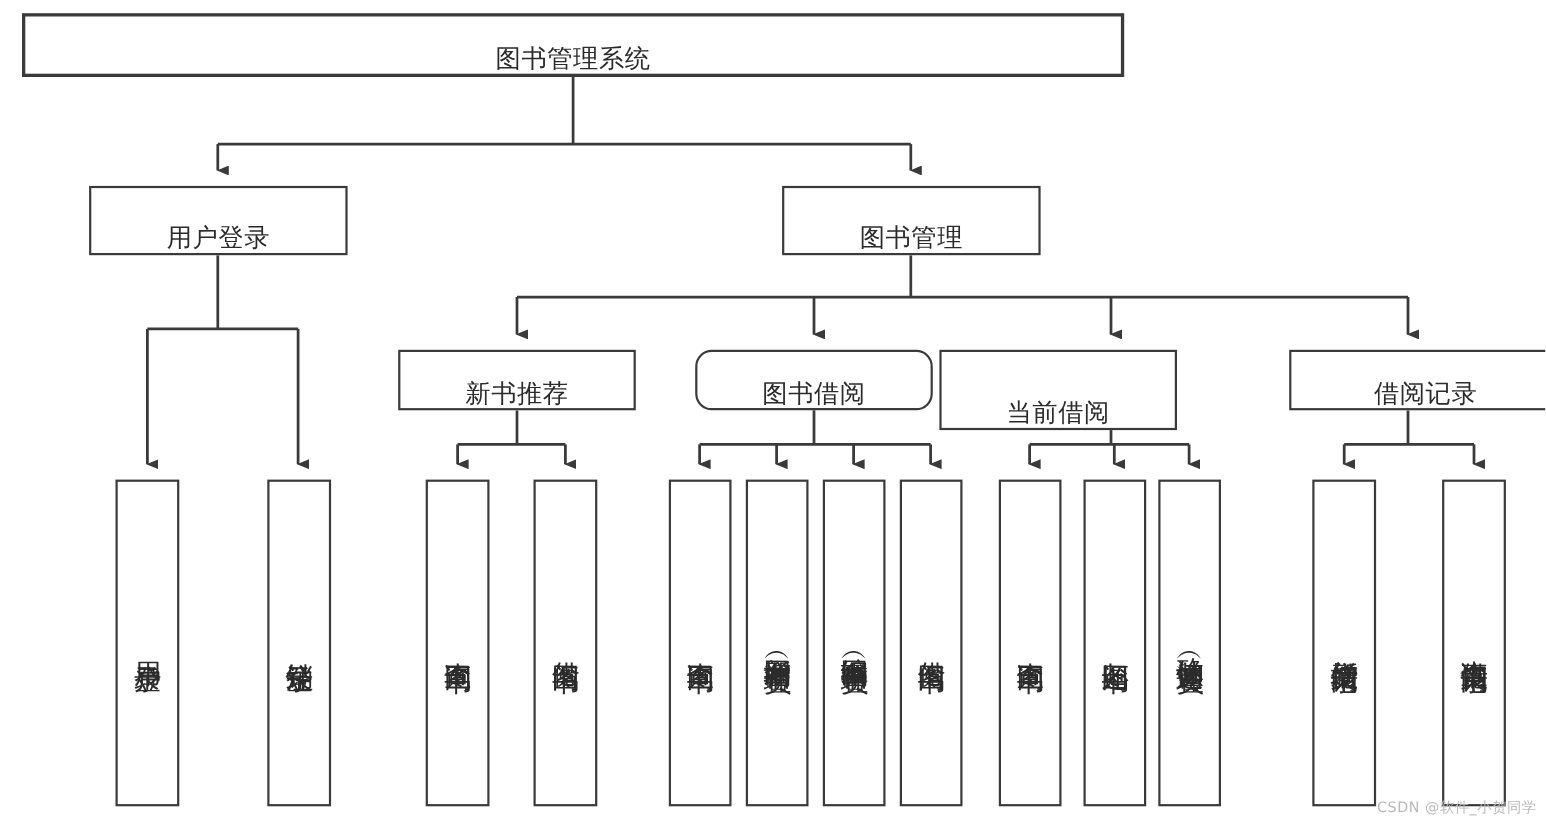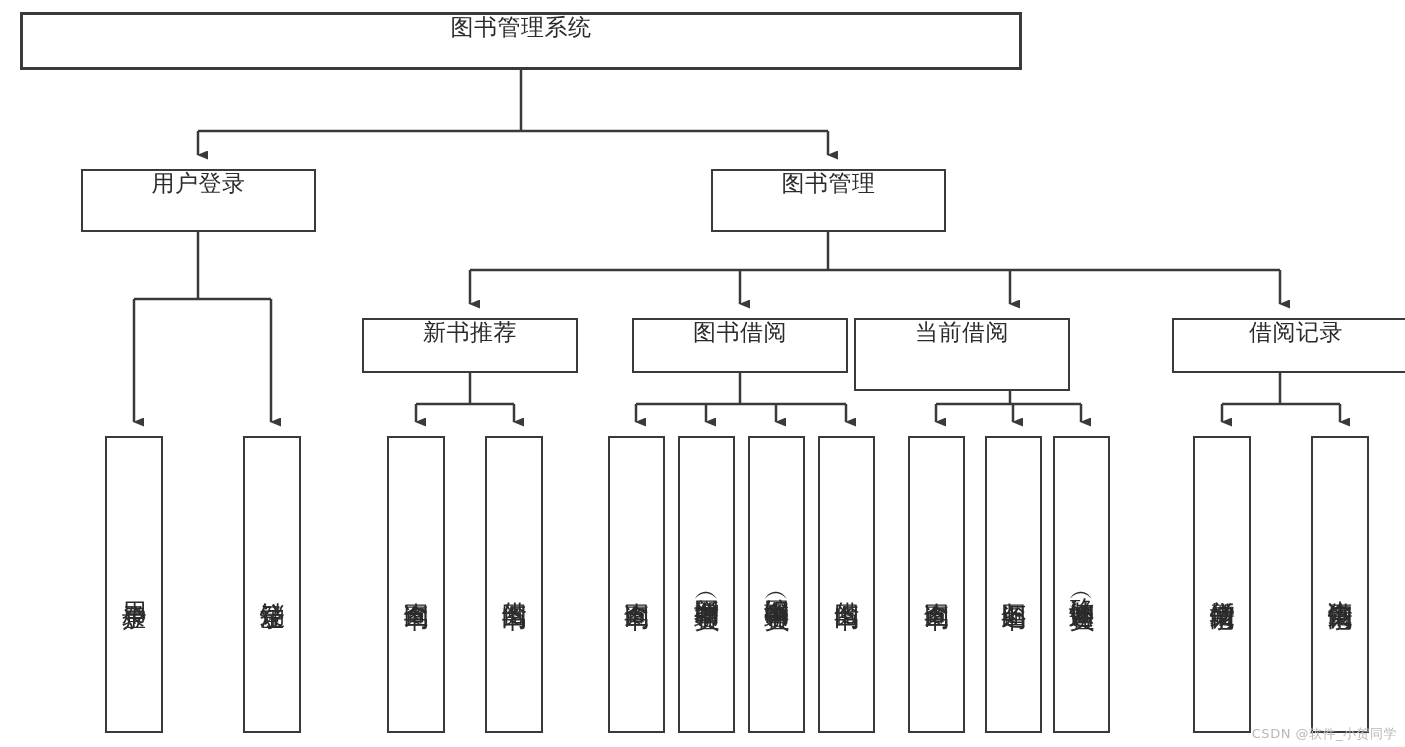--- a/index.html
+++ b/index.html
@@ -25,21 +25,21 @@
     width: 1405px;
     height: 747px;
     pointer-events: none;
   }
   .node {
     position: absolute;
     box-sizing: border-box;
     border: 2.5px solid #3a3a3a;
     background: #ffffff;
     display: flex;
-    align-items: flex-start;
+    align-items: flex-end;
     justify-content: center;
     color: #2b2b2b;
   }
   .node.root {
     border-width: 3px;
   }
   .node-label-h {
     font-size: 23px;
     line-height: 1.1;
     letter-spacing: 0.5px;
@@ -135,21 +135,21 @@
   </div>
 
   <div class="node" style="left:362px; top:318px; width:216px; height:55px;">
     <span class="node-label-h">新书推荐</span>
   </div>
 
   <div class="node" style="left:711px; top:169px; width:235px; height:63px;">
     <span class="node-label-h">图书管理</span>
   </div>
 
-  <div class="node" style="left:632px; top:318px; width:216px; height:55px;">
+  <div class="node" style="left:632px; top:318px; width:216px; height:55px;border-radius:15px;">
     <span class="node-label-h">图书借阅</span>
   </div>
 
   <div class="node" style="left:854px; top:318px; width:216px; height:73px;">
     <span class="node-label-h">当前借阅</span>
   </div>
 
   <div class="node" style="left:1172px; top:318px; width:248px; height:55px;">
     <span class="node-label-h">借阅记录</span>
   </div>

